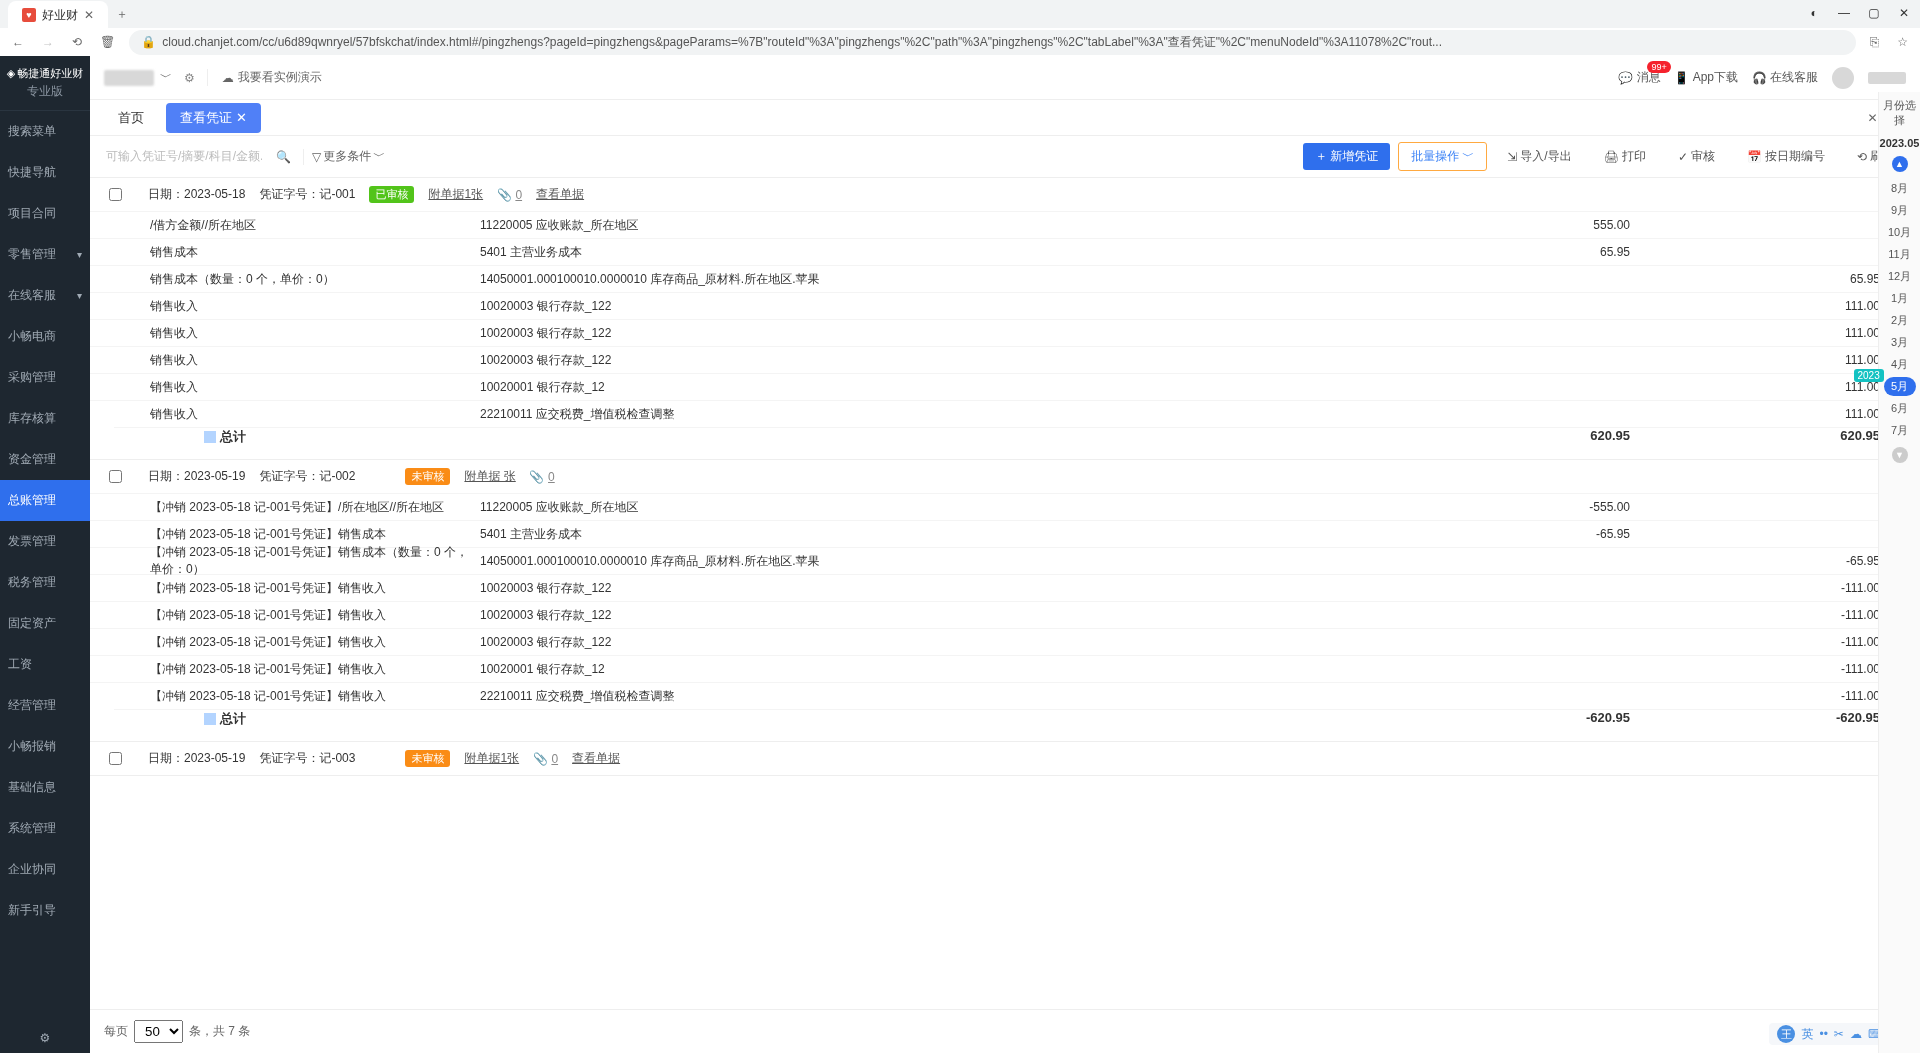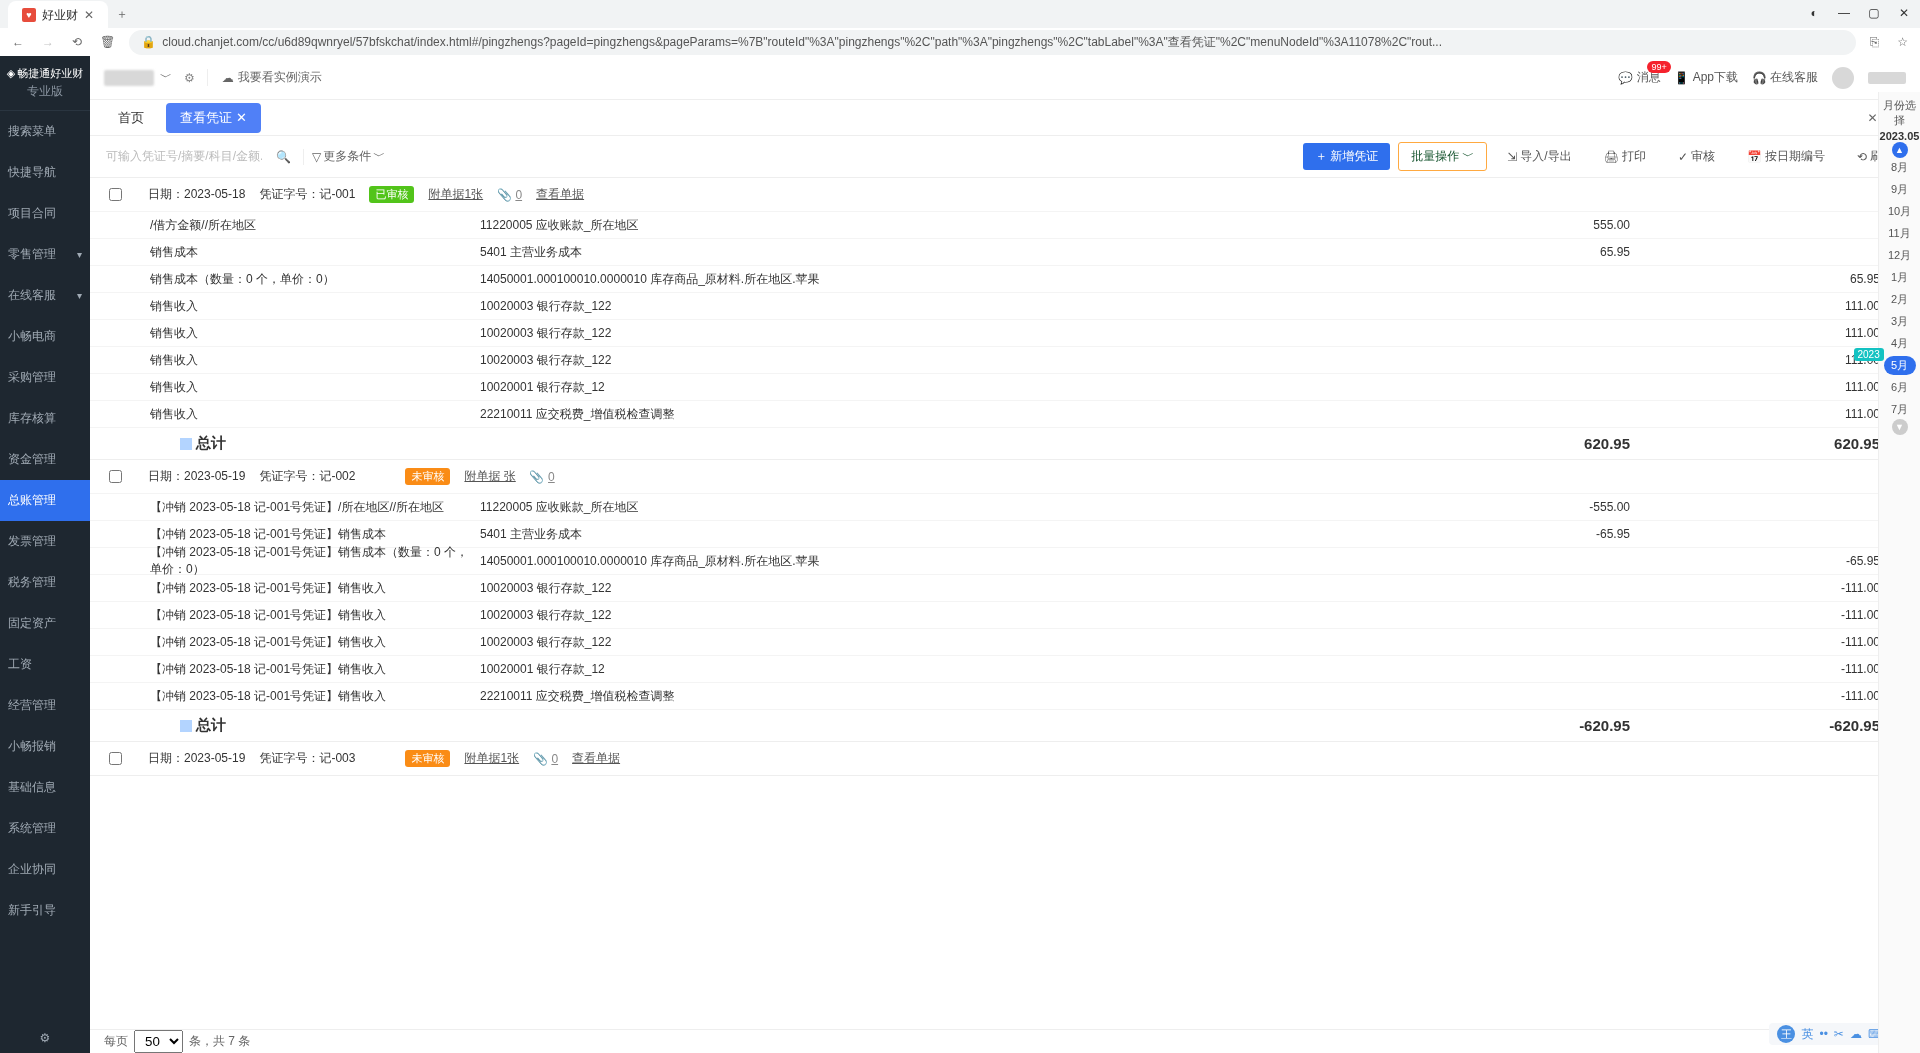--- a/index.html
+++ b/index.html
@@ -45,21 +45,21 @@
 .tabs-row .right-icons span { cursor:pointer; padding:2px 4px; }
 .toolbar { height:42px; display:flex; align-items:center; padding:0 14px; gap:8px; border-bottom:1px solid #eee; }
 .search-input { width:160px; border:none; padding:4px 2px; font-size:12px; color:#999; border-bottom:1px solid transparent; outline:none; }
 .search-input::placeholder{ color:#bbb; }
 .icon-btn { cursor:pointer; color:#666; padding:4px; }
 .divider { width:1px; height:16px; background:#eee; }
 .more-cond { color:#666; cursor:pointer; display:flex; align-items:center; gap:2px; }
 .toolbar .spacer { flex:1; }
 .btn { padding:5px 12px; border-radius:3px; cursor:pointer; font-size:12px; display:flex; align-items:center; gap:3px; }
 .btn-primary { background:#2f6fed; color:#fff; }
-.btn-outline { border:1px solid #ffa940; color:#14532d; background:#fff; }
+.btn-outline { border:1px solid #ffa940; color:#3b82f6; background:#fff; }
 .btn-text { color:#555; }
 .table-wrap { flex:1; overflow:auto; position:relative; }
 .table-head { display:flex; background:#fafafa; border-bottom:1px solid #eee; font-weight:500; height:32px; align-items:center; position:sticky; top:0; }
 .col-check { width:50px; display:flex; align-items:center; justify-content:center; gap:4px; }
 .col-sum { width:330px; padding:0 10px; text-align:center; }
 .col-subj { flex:1; padding:0 10px; text-align:center; }
 .col-debit { width:250px; padding:0 10px; text-align:center; }
 .col-credit { width:250px; padding:0 10px; text-align:center; }
 .col-gear { width:30px; text-align:center; background:#fafafa; }
 .voucher { border-bottom:1px solid #eee; }
@@ -67,26 +67,26 @@
 .voucher-head .meta { display:flex; align-items:center; gap:14px; padding-left:8px; font-size:12px; }
 .tag { padding:1px 6px; border-radius:3px; font-size:11px; }
 .tag-green { background:#52c41a; color:#fff; }
 .tag-orange { background:#fa8c16; color:#fff;margin-left:36px; }
 .linkg { color:#555; text-decoration:underline; cursor:pointer; }
 .row { display:flex; border-top:1px solid #f4f4f4; height:27px; align-items:center; font-size:12px; }
 .c-sum { width:380px; padding-left:60px; }
 .c-subj { flex:1; padding:0 10px; }
 .c-debit { width:250px; padding:0 10px; text-align:right; }
 .c-credit { width:250px; padding:0 10px; text-align:right; }
-.total-row { display:flex; border-top:1px solid #f4f4f4; height:32px; align-items:center; font-weight:bold; font-size:15px; }
+.total-row { display:flex; border-top:1px solid #f4f4f4; height:32px; align-items:flex-start; font-weight:bold; font-size:13px;margin-left:24px; }
 .total-row .lbl { width:380px; padding-left:90px; display:flex; align-items:center; gap:4px; }
 .total-row .sq { width:12px; height:12px; background:#b3d4ff; display:inline-block; }
-.footer { height:24px; display:flex; align-items:center; padding:0 14px; gap:6px; border-top:1px solid #eee; font-size:12px; color:#666; }
+.footer { height:44px; display:flex; align-items:center; padding:0 14px; gap:6px; border-top:1px solid #eee; font-size:12px; color:#666; }
 .footer select { padding:2px 6px; }
-.month-panel { position:absolute; right:0; top:36px; bottom:0; width:42px; background:#fafafa; border-left:1px solid #eee; display:flex; flex-direction:column; align-items:center; padding-top:4px; gap:0; font-size:11px; z-index:5;}
+.month-panel { position:absolute; right:0; top:36px; bottom:0; width:42px; background:#fafafa; border-left:1px solid #eee; display:flex; flex-direction:column; align-items:center; padding-top:4px; gap:7px; font-size:11px; z-index:5;}
 .month-panel .title { writing-mode:horizontal-tb; font-size:11px; color:#555; text-align:center; padding:2px;}
 .month-panel .year { background:#13c2c2; color:#fff; border-radius:3px; padding:1px 4px; font-size:10px; position:absolute; left:-30px; top:190px;}
 .month-panel .m { padding:2px 4px; cursor:pointer; color:#555; }
 .month-panel .m.active { background:#2f6fed; color:#fff; border-radius:10px; width:32px; text-align:center;}
 .month-panel .arrow-circ { width:16px; height:16px; border-radius:50%; background:#2f6fed; color:#fff; display:flex; align-items:center; justify-content:center; font-size:9px; cursor:pointer; }
 .month-panel .arrow-circ.grey { background:#ccc; }
 .ime-bar { position:fixed; bottom:8px; right:10px; display:flex; gap:6px; align-items:center; background:#f5f7fa; padding:2px 8px; border-radius:4px; font-size:12px; color:#4a90e2; }
 .ime-bar span { cursor:pointer; }
 .ime-bar .circ { width:18px; height:18px; border-radius:50%; background:#4a90e2; color:#fff; display:flex; align-items:center; justify-content:center; font-size:11px;}
 </style>

